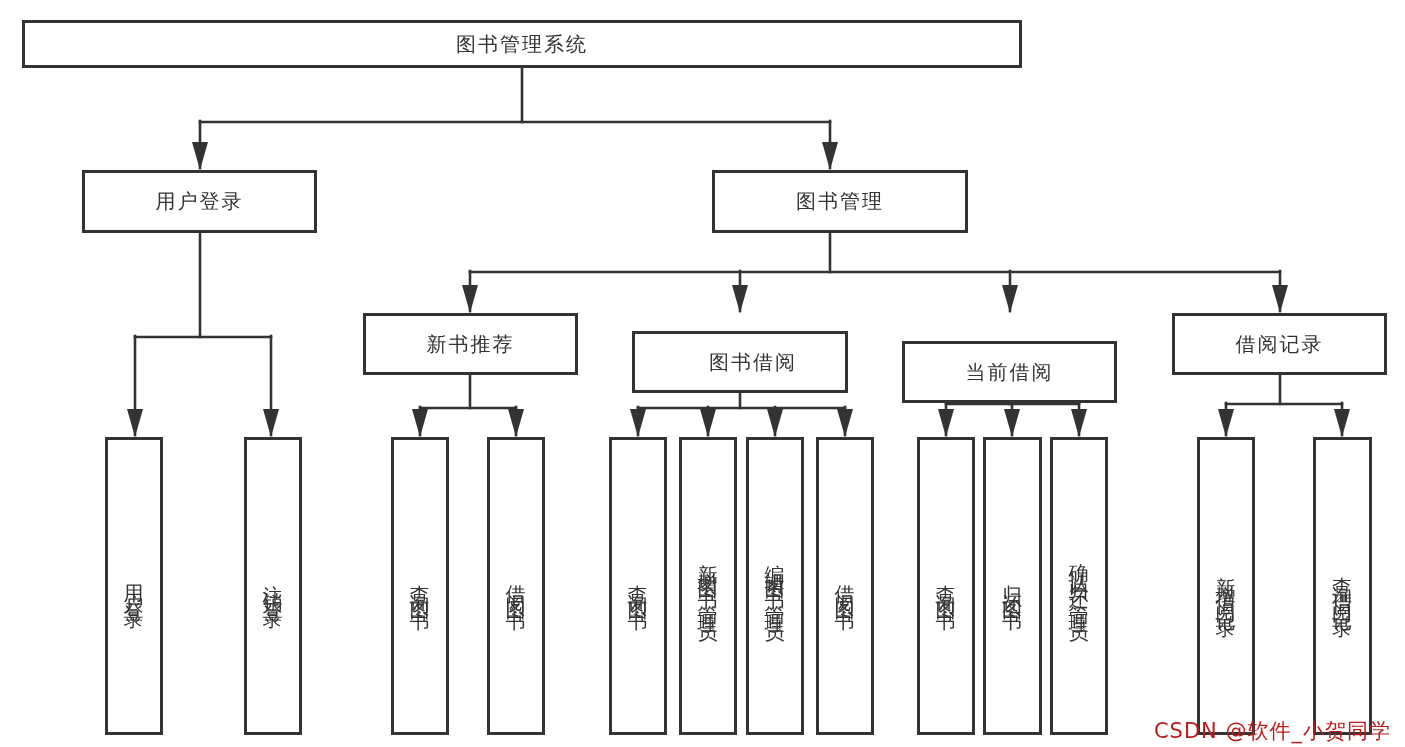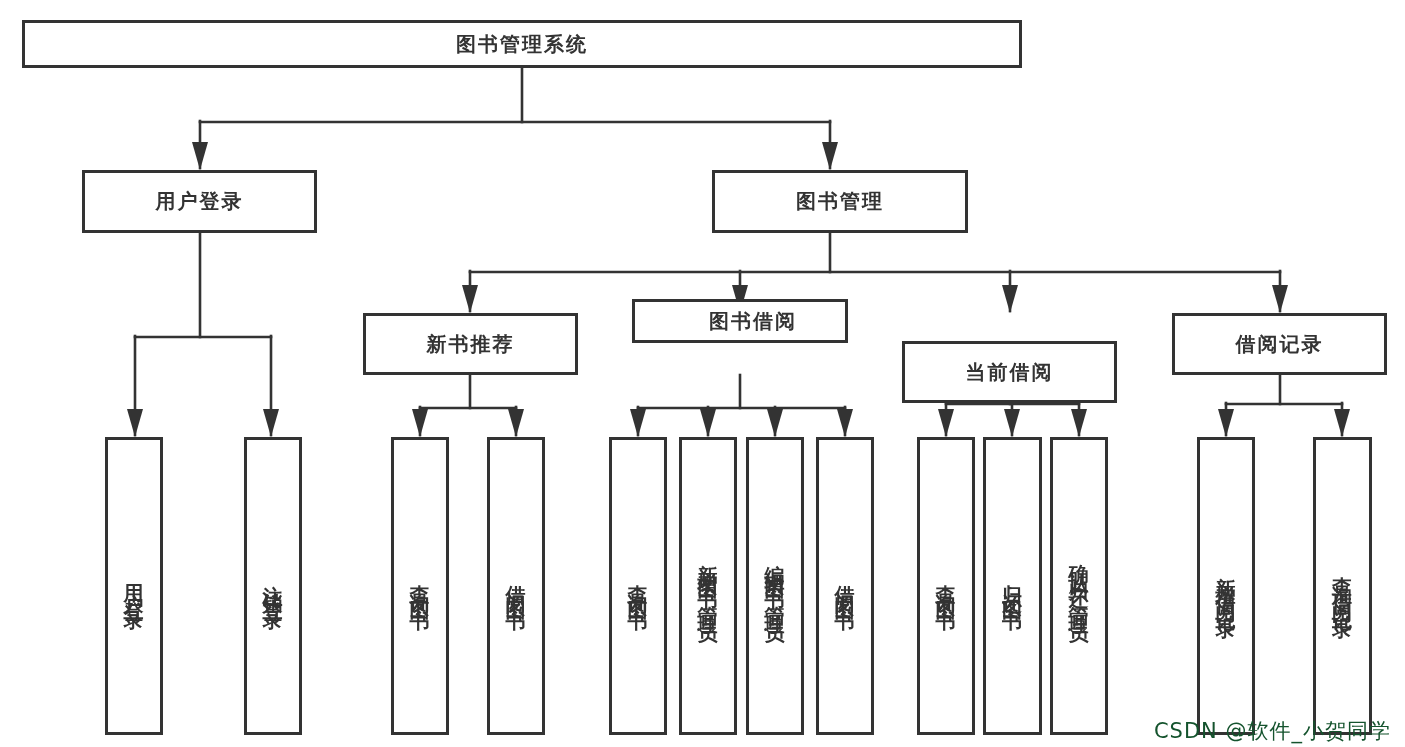--- a/index.html
+++ b/index.html
@@ -24,40 +24,39 @@
   }
   .node {
     position: absolute;
     box-sizing: border-box;
     background: #ffffff;
     border: 3px solid #333333;
     display: flex;
     align-items: center;
     justify-content: center;
     color: #333333;
-    font-weight: bold;
   }
   .node .lbl-h {
     font-size: 20px;
     letter-spacing: 2px;
     white-space: nowrap;
   }
   .leaf .lbl-v {
     writing-mode: vertical-lr;
     text-orientation: mixed;
     font-size: 20px;
     letter-spacing: 0.42em;
     line-height: 1;
   }
   
   #root        { left: 22px;   top: 20px;  width: 1000px; height: 48px; }
   #user-login  { left: 82px;   top: 170px; width: 235px;  height: 63px; }
   #book-mgmt   { left: 712px;  top: 170px; width: 256px;  height: 63px; }
   #grp-recommend { left: 363px;  top: 313px; width: 215px; height: 62px; }
-  #grp-borrow    { left: 632px;  top: 299px; width: 216px; height: 44px; padding-left: 26px; }
+  #grp-borrow    { left: 632px;  top: 331px; width: 216px; height: 62px; padding-left: 26px; }
   #grp-current   { left: 902px;  top: 313px; width: 215px; height: 62px; margin-top: 28px; }
   #grp-records   { left: 1172px; top: 313px; width: 215px; height: 62px; }
   .leaf { top: 437px; width: 58px; height: 298px; }
   #leaf-1  { left: 105px; }
   #leaf-2  { left: 244px; }
   #leaf-3  { left: 391px; }
   #leaf-4  { left: 487px; }
   #leaf-5  { left: 609px; }
   #leaf-6  { left: 679px; }
   #leaf-7  { left: 746px; }
@@ -65,21 +64,21 @@
   #leaf-9  { left: 917px; }
   #leaf-10 { left: 983px; width: 59px; }
   #leaf-11 { left: 1050px; }
   #leaf-12 { left: 1197px; }
   #leaf-13 { left: 1313px; width: 59px; }
   #watermark {
     position: absolute;
     right: 14px;
     bottom: 2px;
     font-size: 21px;
-    color: #14532d;
+    color: #b91c1c;
     letter-spacing: 1px;
     white-space: nowrap;
   }
 </style>
 </head>
 <body>
 
 <div id="stage">
 
   <svg id="connectors" viewBox="0 0 1405 747" xmlns="http://www.w3.org/2000/svg">

